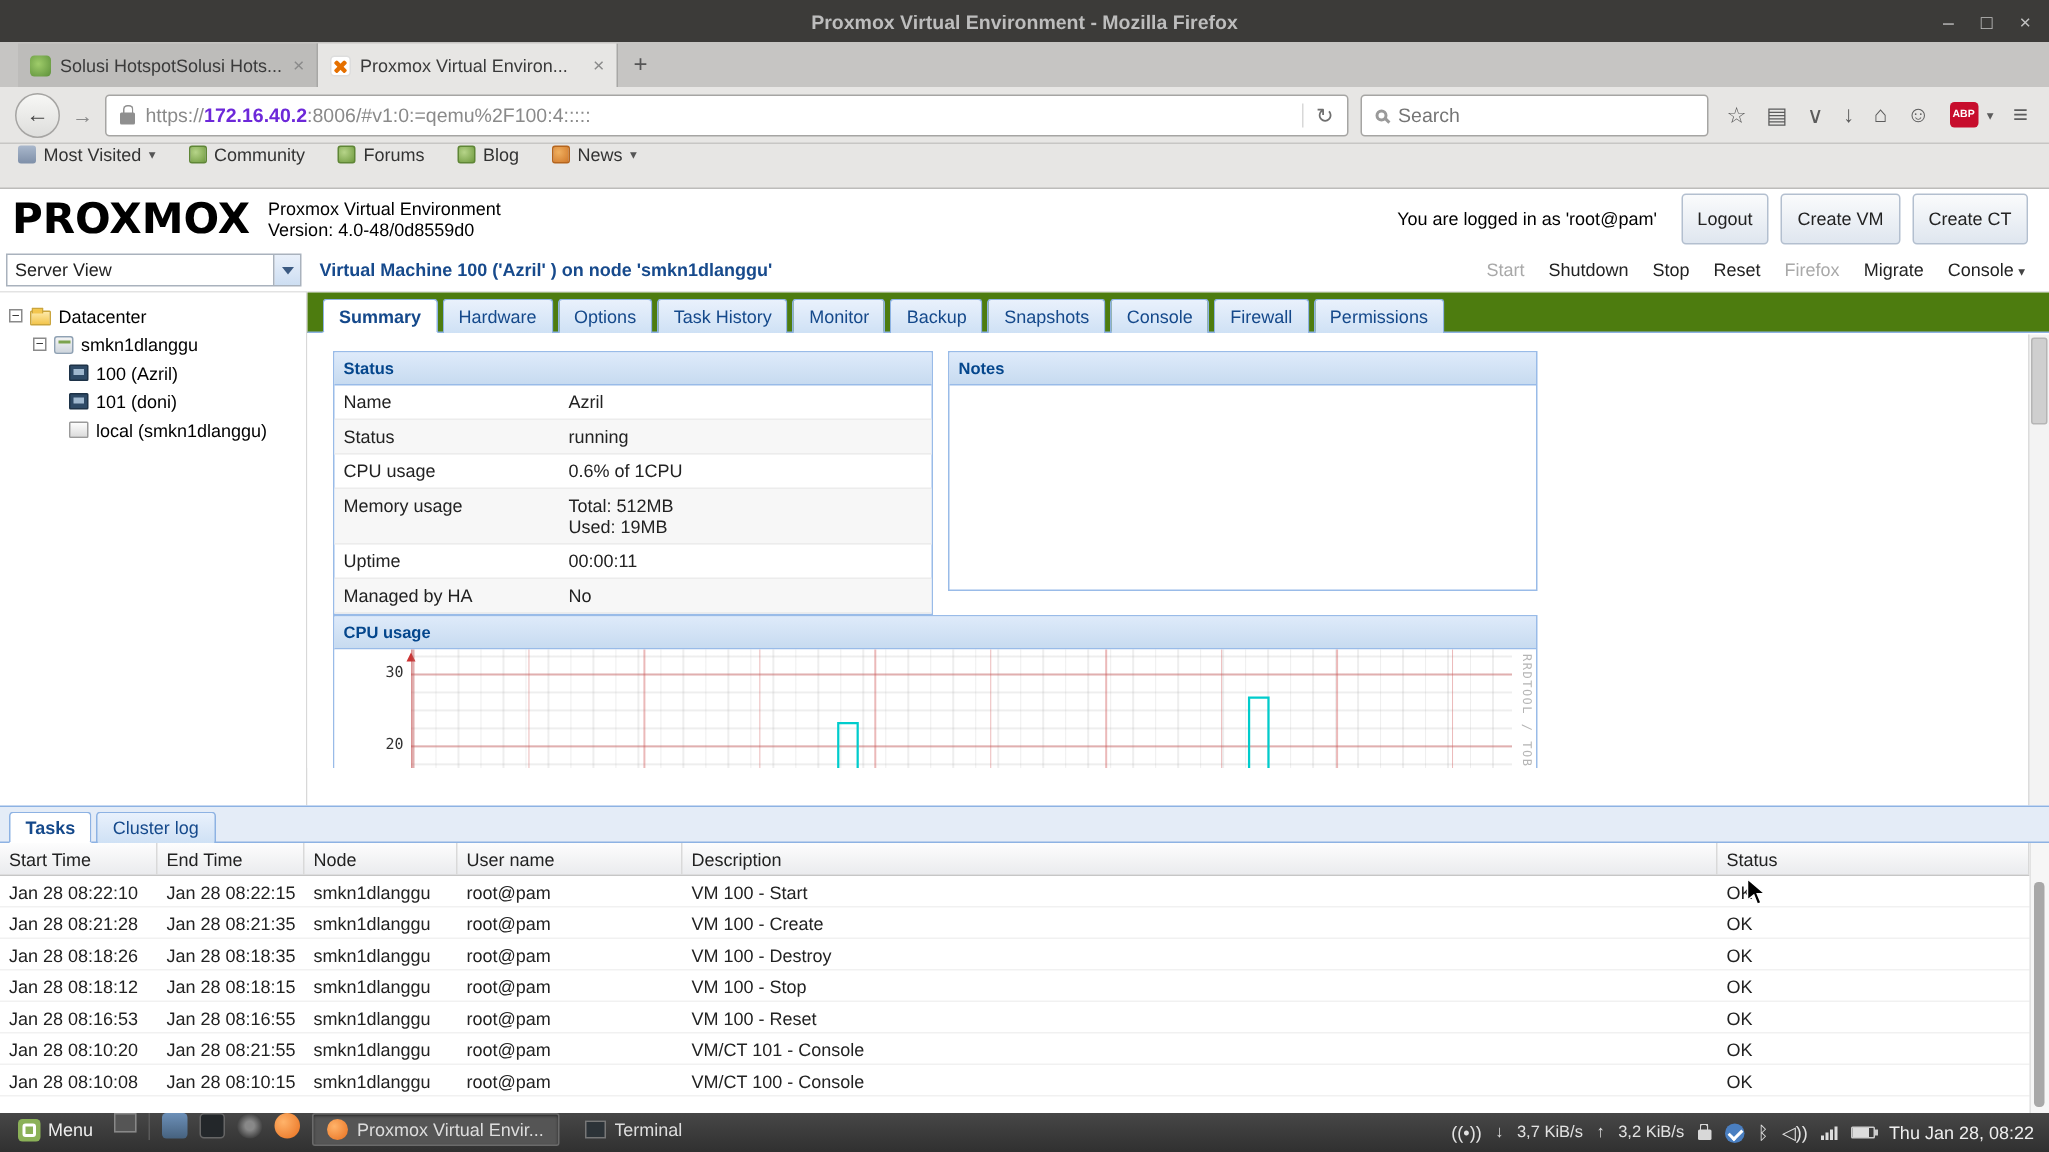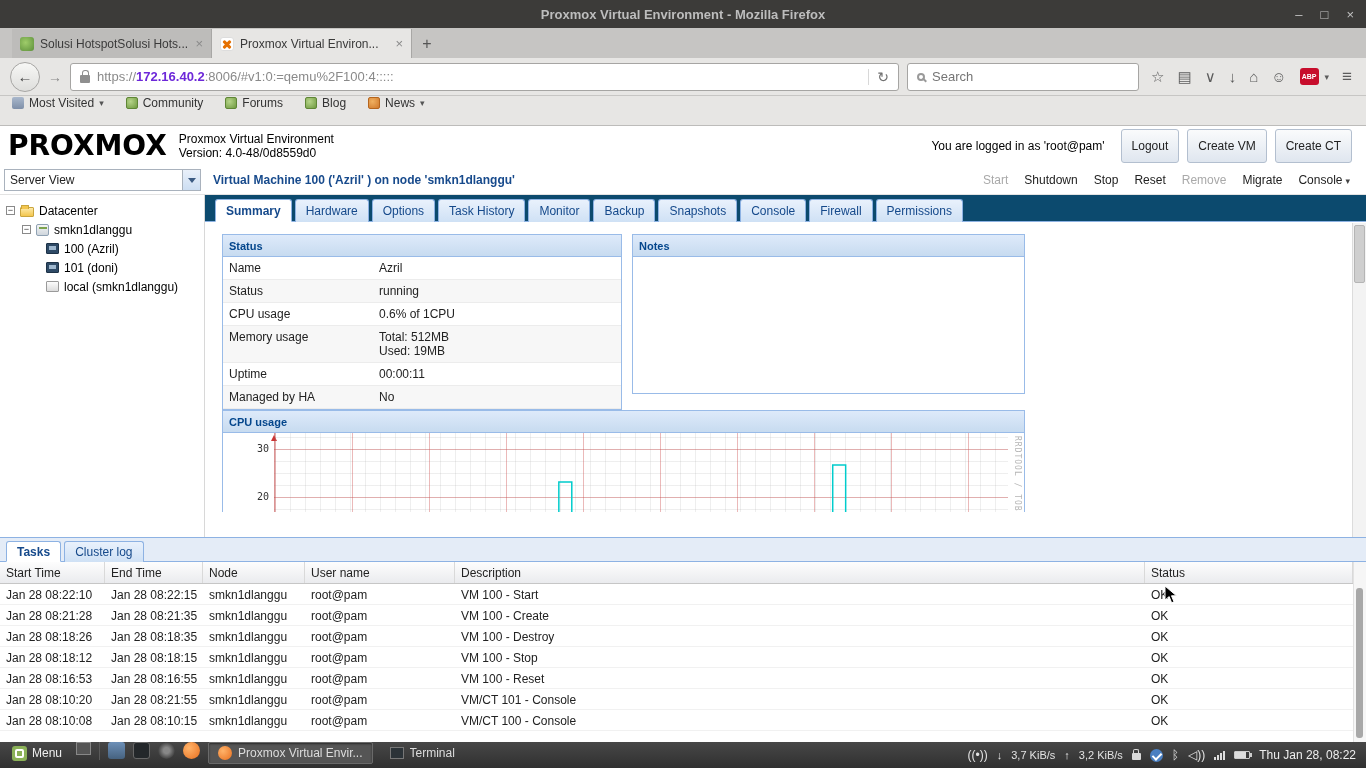--- a/index.html
+++ b/index.html
@@ -86,21 +86,21 @@
 .ico.dc{width:14px;height:10px;background:linear-gradient(#fde9a8,#f3c64e);border:1px solid #caa53d;border-radius:1px;position:relative;margin-top:2px}
 .ico.dc:before{content:"";position:absolute;top:-3px;left:0;width:6px;height:3px;background:#f3c64e;border:1px solid #caa53d;border-bottom:none;border-radius:1px 1px 0 0}
 .ico.node{width:13px;height:12px;background:linear-gradient(#f4f4f4,#cfd6dd);border:1px solid #8fa1b3;border-radius:2px;position:relative}
 .ico.node:before{content:"";position:absolute;left:2px;top:2px;width:8px;height:2px;background:#7ca34e}
 .ico.vm{width:13px;height:11px;background:#2e4a66;border:1px solid #1d3247;border-radius:1px;position:relative}
 .ico.vm:before{content:"";position:absolute;left:2px;top:2px;right:2px;bottom:3px;background:#9fb8cf}
 .ico.store{width:13px;height:11px;background:linear-gradient(#fcfcfc,#dcdcdc);border:1px solid #9a9a9a;border-radius:1px}
 
 
 .main{position:absolute;left:205px;top:194px;right:0;height:343px;background:#fff;border-top:1px solid #e3e3e3}
-.tabstrip{height:27px;border-bottom:1px solid #8db2e3;display:flex;align-items:flex-end;gap:3px;padding-left:10px;background:#0c4a6e}
+.tabstrip{height:27px;border-bottom:1px solid #8db2e3;display:flex;align-items:flex-end;gap:3px;padding-left:10px;background:#4d7c0f}
 .ptab{height:23px;padding:0 10px;display:flex;align-items:center;border:1px solid #8db2e3;border-bottom:none;border-radius:3px 3px 0 0;background:linear-gradient(#e9f1fc,#cfe1f5);color:#15498B;font-size:12px;margin-bottom:-1px}
 .ptab.active{background:#fff;font-weight:bold;border-bottom:1px solid #fff}
 .subbar{height:25px;background:#f4f6f9;border-bottom:1px solid #dde4ec;display:flex;align-items:center;justify-content:flex-end;padding-right:18px}
 .combo.c2{position:static;width:150px;height:21px}
 .content{position:relative;height:290px;background:#fff;overflow:hidden}
 
 .panel{position:absolute;border:1px solid #99bbe8;background:#fff}
 .phead{height:22px;background:linear-gradient(#deeafa,#c7dbf0);border-bottom:1px solid #99bbe8;color:#04468C;font-size:11px;font-weight:bold;display:flex;align-items:center;padding-left:6px}
 .status{left:17px;top:12px;width:400px}
 .srow{display:flex;border-bottom:1px solid #ececec;font-size:12px;color:#222}
@@ -270,21 +270,21 @@
           <span class="tri"></span>
         </span>
     </div>
     <div class="crumbrow">
       <span class="crumb">Virtual Machine 100 ('Azril' ) on node 'smkn1dlanggu'</span>
       <div class="vmacts">
         <span class="vmact dis">Start</span>
         <span class="vmact">Shutdown</span>
         <span class="vmact">Stop</span>
         <span class="vmact">Reset</span>
-        <span class="vmact dis">Remove</span>
+        <span class="vmact dis">Firefox</span>
         <span class="vmact">Migrate</span>
         <span class="vmact"><span>Console</span><span class="vcaret">▾</span></span>
       </div>
     </div>
   </div>
 
   <div class="tree">
     <div class="trow">
       <span class="exp">−</span>
       <span class="ico dc"></span>

